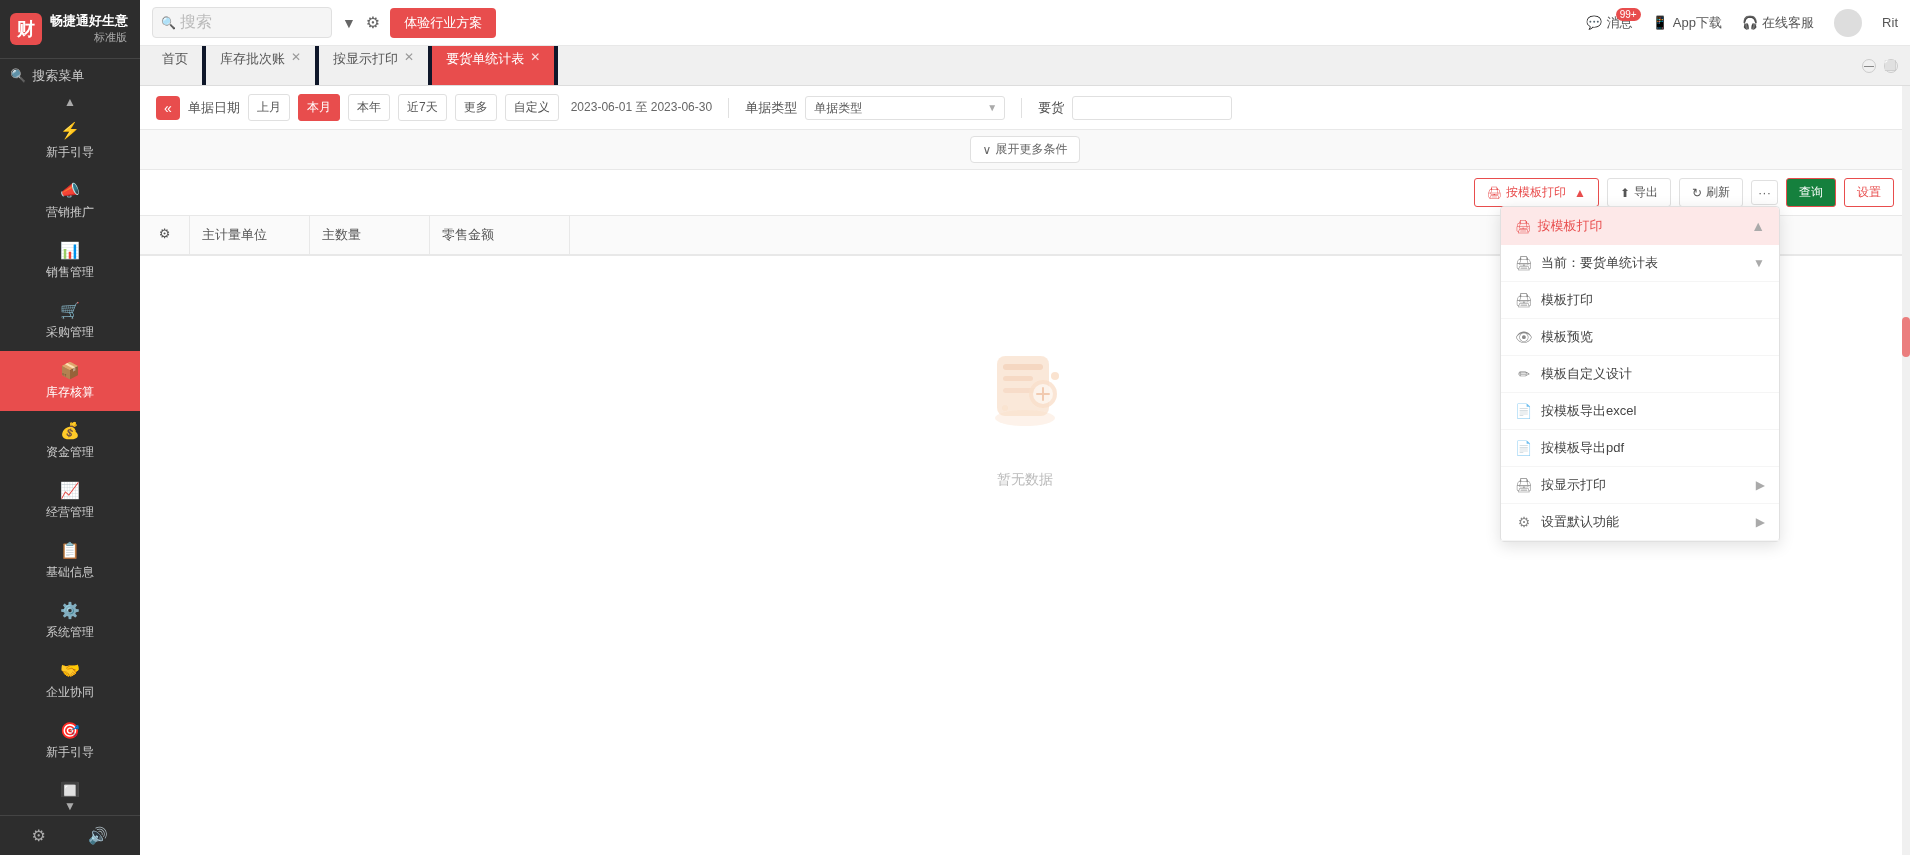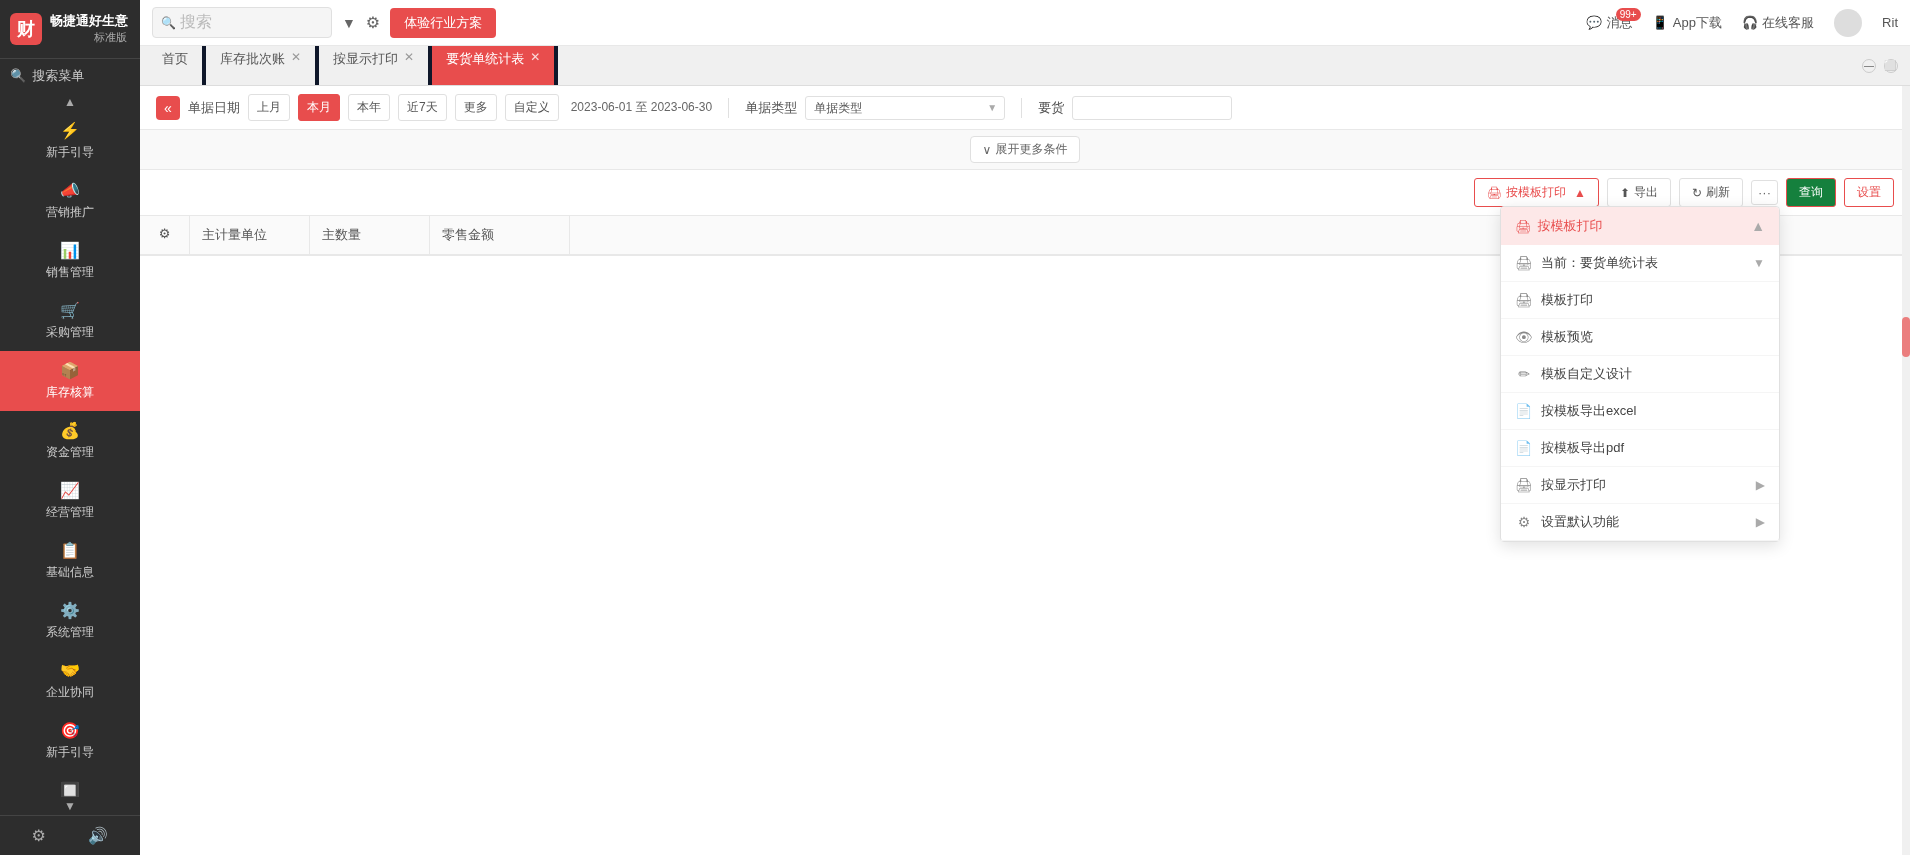--- a/index.html
+++ b/index.html
@@ -766,19 +766,38 @@
     </div>
 
     <div class="table-area">
       <div class="table-header">
         <div class="th" style="width:50px;text-align:center;">⚙</div>
         <div class="th col-unit">主计量单位</div>
         <div class="th col-qty">主数量</div>
         <div class="th col-amount">零售金额</div>
       </div>
 
+      <div class="empty-state">
+        <div class="empty-icon">
+          
+          <svg width="100" height="100" viewBox="0 0 100 100" fill="none" xmlns="http://www.w3.org/2000/svg">
+            <ellipse cx="50" cy="82" rx="30" ry="8" fill="#f5cba7" opacity="0.4"></ellipse>
+            <rect x="22" y="20" width="52" height="60" rx="8" fill="#f5cba7" opacity="0.7"></rect>
+            <rect x="28" y="28" width="40" height="6" rx="3" fill="#e8a87c" opacity="0.6"></rect>
+            <rect x="28" y="40" width="30" height="5" rx="2.5" fill="#e8a87c" opacity="0.5"></rect>
+            <rect x="28" y="52" width="35" height="5" rx="2.5" fill="#e8a87c" opacity="0.4"></rect>
+            <circle cx="68" cy="58" r="14" fill="#f5cba7" opacity="0.8"></circle>
+            <circle cx="68" cy="58" r="10" fill="#fff" opacity="0.6"></circle>
+            <line x1="62" y1="58" x2="74" y2="58" stroke="#e8a87c" stroke-width="2" stroke-linecap="round"></line>
+            <line x1="68" y1="52" x2="68" y2="64" stroke="#e8a87c" stroke-width="2" stroke-linecap="round"></line>
+            <circle cx="80" cy="40" r="4" fill="#f5cba7" opacity="0.9"></circle>
+            <circle cx="30" cy="72" r="3" fill="#f5cba7" opacity="0.6"></circle>
+          </svg>
+        </div>
+        <div class="empty-text">暂无数据</div>
+      </div>
     </div>
 
     <div class="right-scrollbar">
       <div class="right-scrollbar-thumb"></div>
     </div>
   </div>
 </div>
 
 </body></html>

